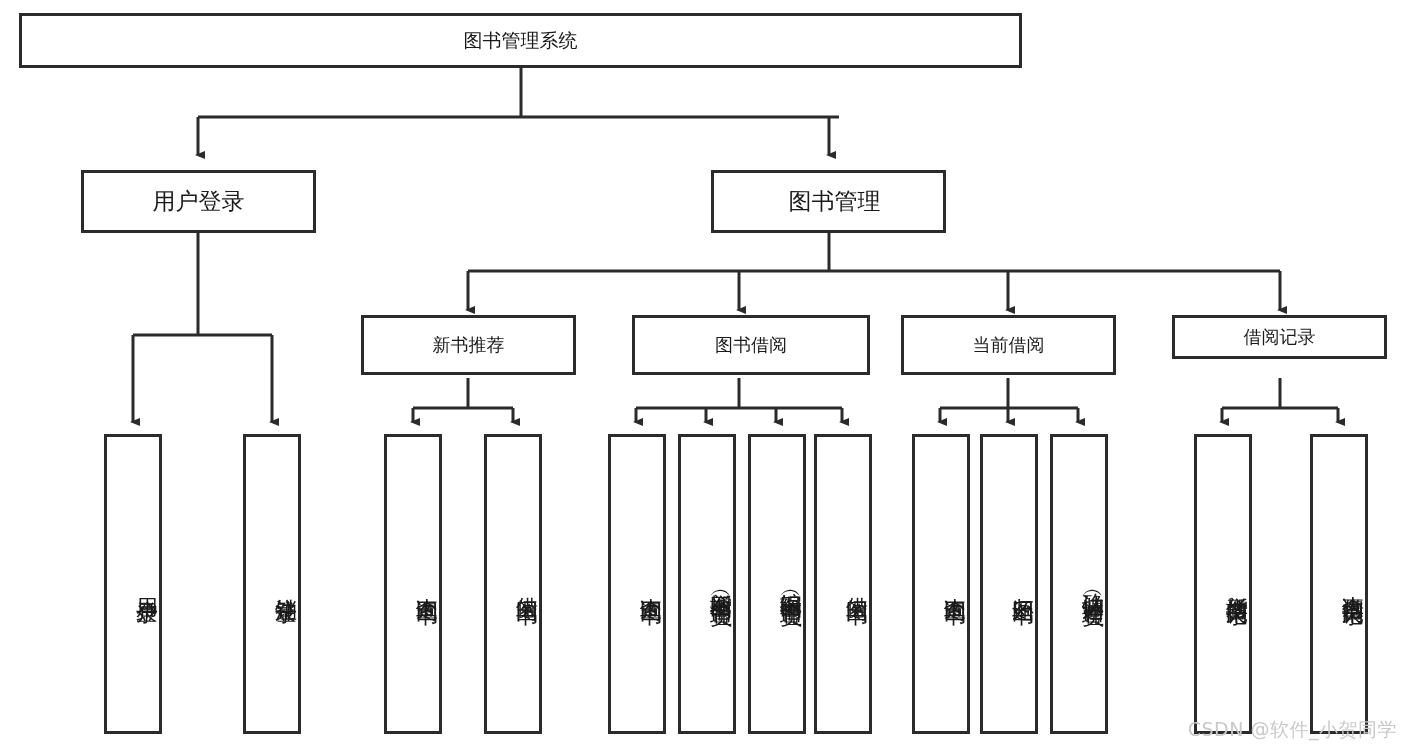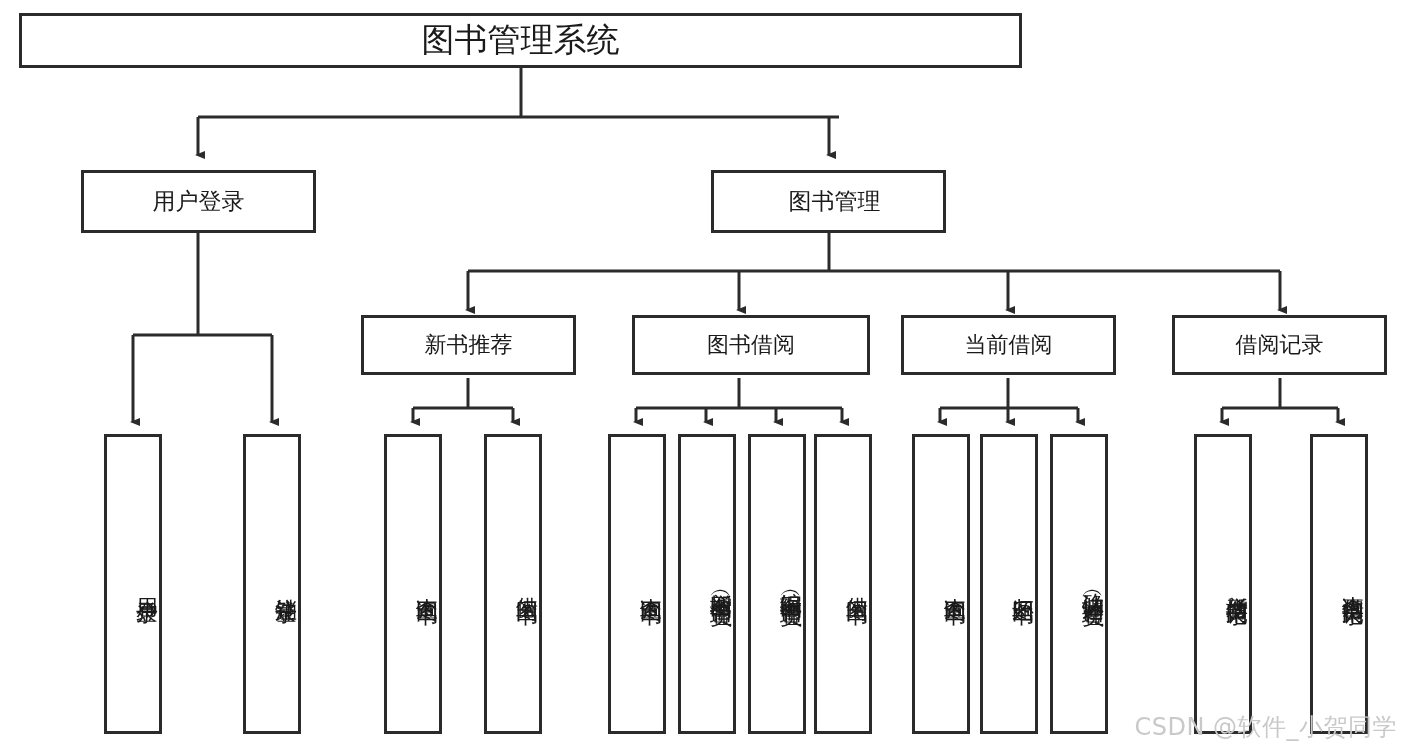--- a/index.html
+++ b/index.html
@@ -21,27 +21,27 @@
     position: absolute;
     box-sizing: border-box;
     background: #ffffff;
     border: 3px solid #2b2b2b;
     display: flex;
     align-items: center;
     justify-content: center;
     color: #1a1a1a;
   }
   .node.root {
-    font-size: 33px;
+    font-size: 19px;
   }
   .node.tier2 {
     font-size: 23px;
   }
   .node.tier3 {
-    font-size: 22px;
+    font-size: 18px;
   }
   .node.leaf {
     font-size: 22px;
     writing-mode: vertical-rl;
     text-orientation: upright;
     letter-spacing: 2px;
     padding: 14px 0;
     align-items: flex-start;
     justify-content: center;
   }
@@ -58,21 +58,21 @@
     left: 0;
     top: 0;
     width: 1405px;
     height: 747px;
     pointer-events: none;
   }
   .watermark {
     position: absolute;
     right: 8px;
     bottom: 4px;
-    font-size: 24px;
+    font-size: 19px;
     color: #c9c9c9;
     white-space: nowrap;
     letter-spacing: 0.5px;
   }
 </style>
 </head>
 <body>
 
 <div id="canvas">
 
@@ -139,21 +139,21 @@
 
   <div class="node tier3" style="left:361px; top:315px; width:215px; height:60px;">
     <span class="lbl">新书推荐</span>
   </div>
   <div class="node tier3" style="left:632px; top:315px; width:238px; height:60px;">
     <span class="lbl">图书借阅</span>
   </div>
   <div class="node tier3" style="left:901px; top:315px; width:215px; height:60px;text-align:right;">
     <span class="lbl">当前借阅</span>
   </div>
-  <div class="node tier3" style="left:1172px; top:315px; width:215px; height:60px;">
+  <div class="node tier3" style="left:1172px; top:315px; width:215px; height:44px;">
     <span class="lbl">借阅记录</span>
   </div>
 
   <div class="node leaf" style="left:104px; top:434px; width:58px; height:300px;">
     <span class="lbl">用户登录</span>
   </div>
   <div class="node leaf" style="left:243px; top:434px; width:58px; height:300px;">
     <span class="lbl">注销登录</span>
   </div>
 

